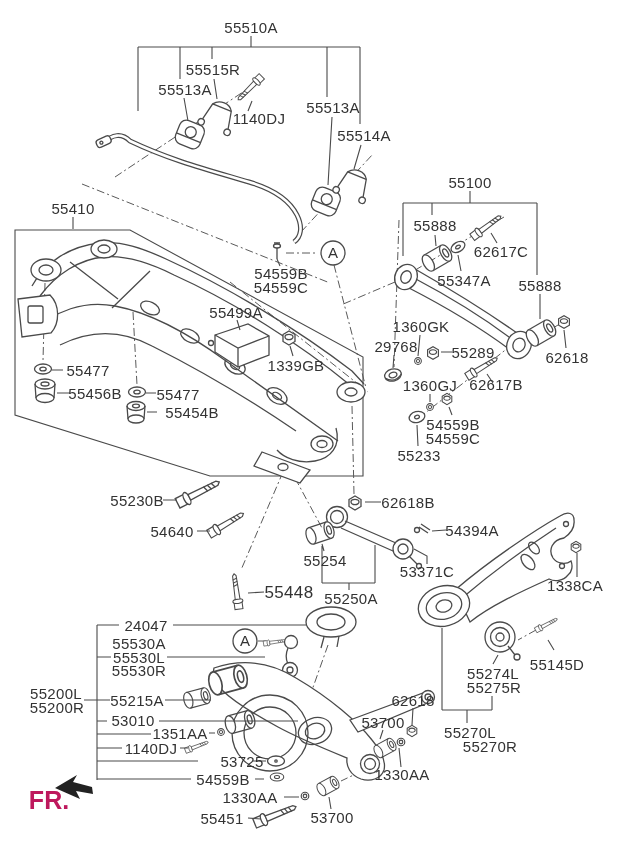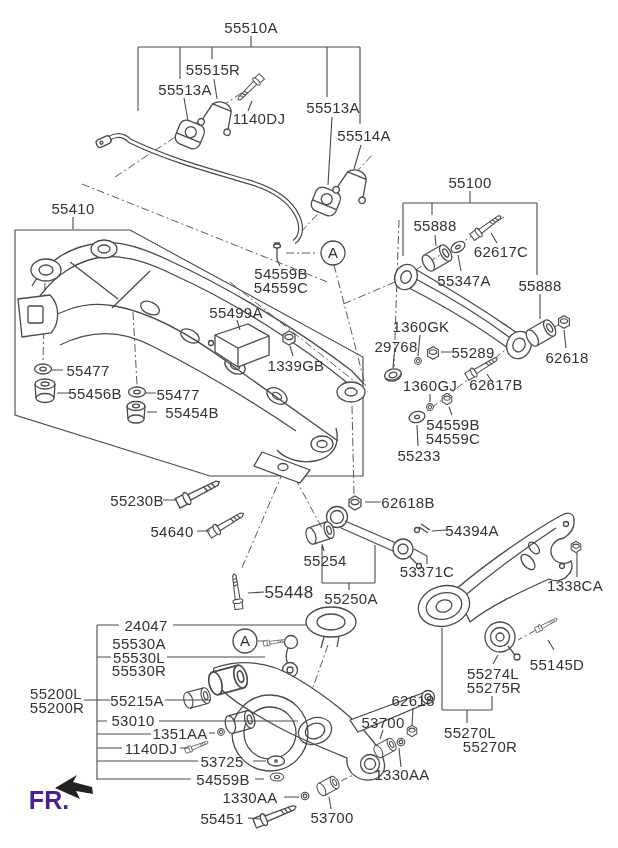--- a/index.html
+++ b/index.html
@@ -1,21 +1,21 @@
 <!DOCTYPE html>
 <html><head>
 <meta charset="utf-8">
 <style>
   html,body{margin:0;padding:0;background:#fff;}
   #stage{position:relative;width:618px;height:848px;background:#fff;overflow:hidden;
          font-family:"Liberation Sans",sans-serif;}
   #art{position:absolute;left:0;top:0;}
   .lbl{position:absolute;transform:translate(-50%,-50%);font-size:15px;color:#333;
        white-space:nowrap;letter-spacing:.3px;line-height:1;}
-  .fr{position:absolute;transform:translate(-50%,-50%);font-size:25px;font-weight:bold;color:#4c1d95;}
+  .fr{position:absolute;transform:translate(-50%,-50%);font-size:25px;font-weight:bold;color:#be185d;}
   svg .ln{stroke:#4a4a4a;stroke-width:1.1;fill:none;}
   svg .part{stroke:#4a4a4a;stroke-width:1.3;fill:#fff;}
   svg .partn{stroke:#4a4a4a;stroke-width:1.3;fill:none;}
   svg .dd{stroke:#5a5a5a;stroke-width:1;fill:none;stroke-dasharray:8 3 2 3;}
   svg text{font-family:"Liberation Sans",sans-serif;}
 </style>
 </head>
 <body>
 
 <div id="stage">
@@ -344,19 +344,19 @@
 <div class="lbl" style="left:146px;top:625px">24047</div>
 <div class="lbl" style="left:139px;top:643px">55530A</div>
 <div class="lbl" style="left:139px;top:657px">55530L</div>
 <div class="lbl" style="left:139px;top:670px">55530R</div>
 <div class="lbl" style="left:56px;top:693px">55200L</div>
 <div class="lbl" style="left:57px;top:707px">55200R</div>
 <div class="lbl" style="left:137px;top:700px">55215A</div>
 <div class="lbl" style="left:133px;top:720px">53010</div>
 <div class="lbl" style="left:180px;top:733px">1351AA</div>
 <div class="lbl" style="left:151px;top:748px">1140DJ</div>
-<div class="lbl" style="left:222px;top:761px">53725</div>
+<div class="lbl" style="left:242px;top:761px">53725</div>
 <div class="lbl" style="left:223px;top:779px">54559B</div>
 <div class="lbl" style="left:250px;top:797px">1330AA</div>
 <div class="lbl" style="left:222px;top:818px">55451</div>
 
 <div class="fr" style="left:49px;top:800px">FR.</div>
 </div>
 
 </body></html>

